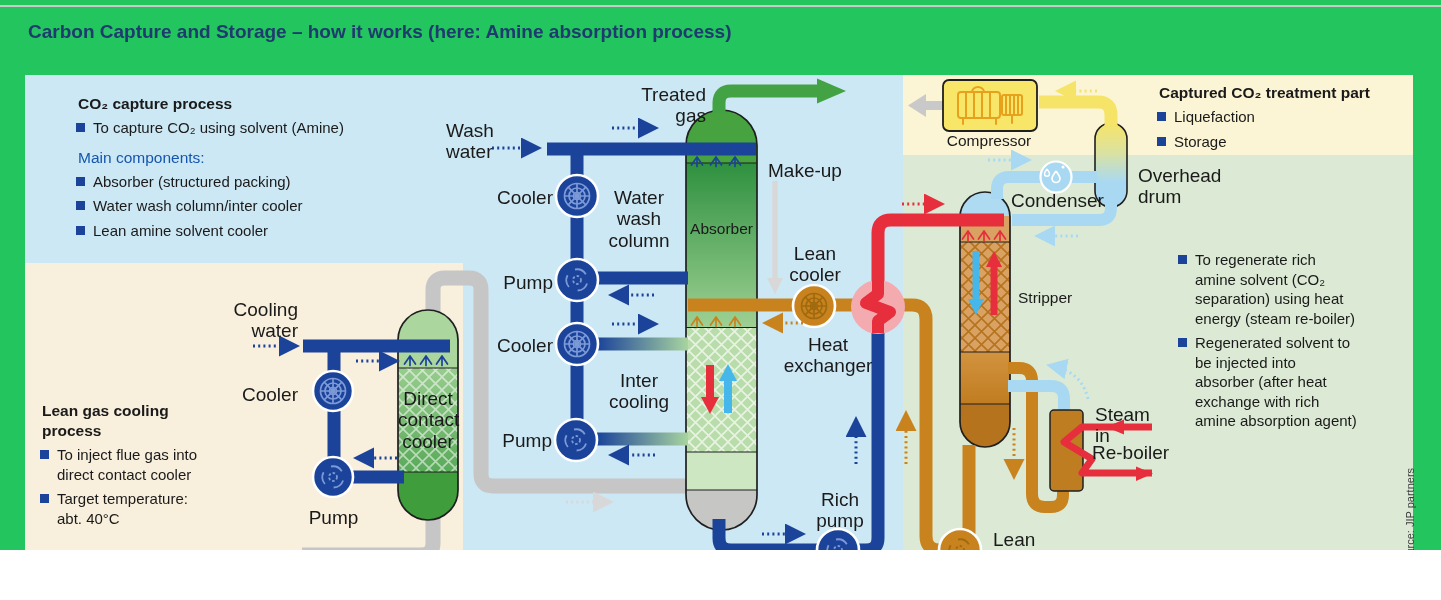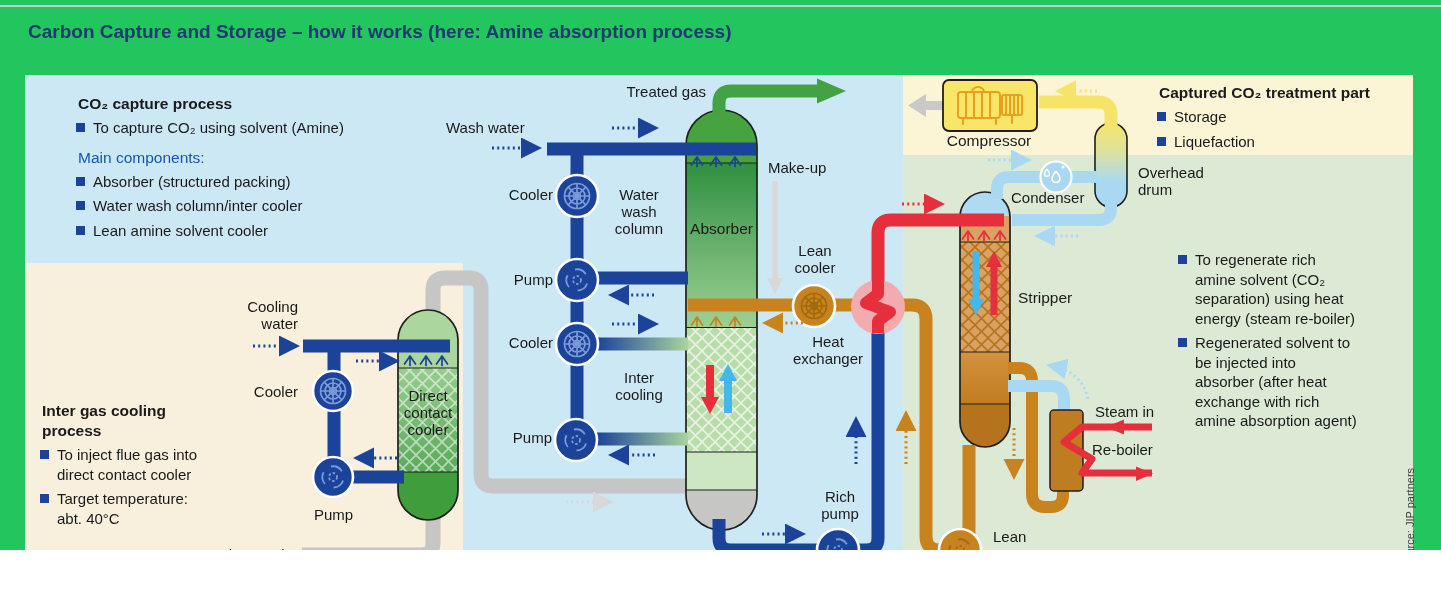--- a/index.html
+++ b/index.html
@@ -18,21 +18,21 @@
   .p-green{stroke:var(--pipe-green);}
   .p-grad{stroke:url(#gradPipe);}
   .dot{fill:none;stroke-width:3;stroke-dasharray:2 3.2;}
   .m-navy{fill:var(--pipe-navy);} .m-orange{fill:var(--pipe-orange);}
   .m-red{fill:var(--pipe-red);} .m-lblue{fill:var(--pipe-lightblue);}
   .m-yellow{fill:var(--pipe-yellow);} .m-lgray{fill:var(--arrow-lightgray);}
   .unit-navy{fill:var(--pipe-navy);stroke:#fff;stroke-width:2.6;}
   .unit-orange{fill:var(--pipe-orange);stroke:#fff;stroke-width:2.6;}
   .outline{fill:none;stroke:#1f1f1f;stroke-width:1.7;}
   .sep{stroke:#1f1f1f;stroke-width:1.2;}
-  .lbl{position:absolute;font-size:15px;line-height:1.13;color:var(--text-dark);white-space:pre-line;}
+  .lbl{position:absolute;font-size:19px;line-height:1.13;color:var(--text-dark);white-space:pre-line;}
   .lbl.c{text-align:center;} .lbl.r{text-align:right;} .lbl.big{font-size:15.5px;}
   .box{position:absolute;color:var(--text-dark);font-size:15px;line-height:1.3;}
   .box .hd{font-weight:bold;font-size:15.5px;margin:0 0 4px 2px;white-space:pre-line;}
   .box .sub{font-weight:normal;font-size:15.5px;color:var(--accent-blue-text);margin:10px 0 4px 2px;}
   .bullet{display:flex;margin:0 0 5px 0;}
   .bullet .sq{width:9px;height:9px;background:var(--pipe-navy);margin:5px 8px 0 0;flex:none;}
   .bullet .bt{white-space:pre-line;}
   .source{position:absolute;left:1419px;top:553px;width:113px;height:15px;font-size:11px;color:#3c3c3c;transform:rotate(-90deg);transform-origin:0 100%;white-space:nowrap;}
 </style>
 </head>
@@ -382,43 +382,43 @@
         <span class="sq"></span>
         <span class="bt">Water wash column/inter cooler</span>
       </div>
     <div class="bullet">
         <span class="sq"></span>
         <span class="bt">Lean amine solvent cooler</span>
       </div>
   </div>
 
   <div class="box" style="left:40px;top:401px;width:230px;">
-    <div class="hd">Inter gas cooling
+    <div class="hd">Lean gas cooling
 process</div>
     <div class="bullet">
         <span class="sq"></span>
         <span class="bt">To inject flue gas into
 direct contact cooler</span>
       </div>
     <div class="bullet">
         <span class="sq"></span>
         <span class="bt">Target temperature:
 abt. 40°C</span>
       </div>
   </div>
 
   <div class="box" style="left:1157px;top:83px;width:250px;">
     <div class="hd">Captured CO₂ treatment part</div>
     <div class="bullet">
         <span class="sq"></span>
+        <span class="bt">Liquefaction</span>
+      </div>
+    <div class="bullet">
+        <span class="sq"></span>
         <span class="bt">Storage</span>
-      </div>
-    <div class="bullet">
-        <span class="sq"></span>
-        <span class="bt">Liquefaction</span>
       </div>
   </div>
 
   <div class="box" style="left:1178px;top:250px;width:225px;">
     <div class="bullet">
         <span class="sq"></span>
         <span class="bt">To regenerate rich
 amine solvent (CO₂
 separation) using heat
 energy (steam re-boiler)</span>

